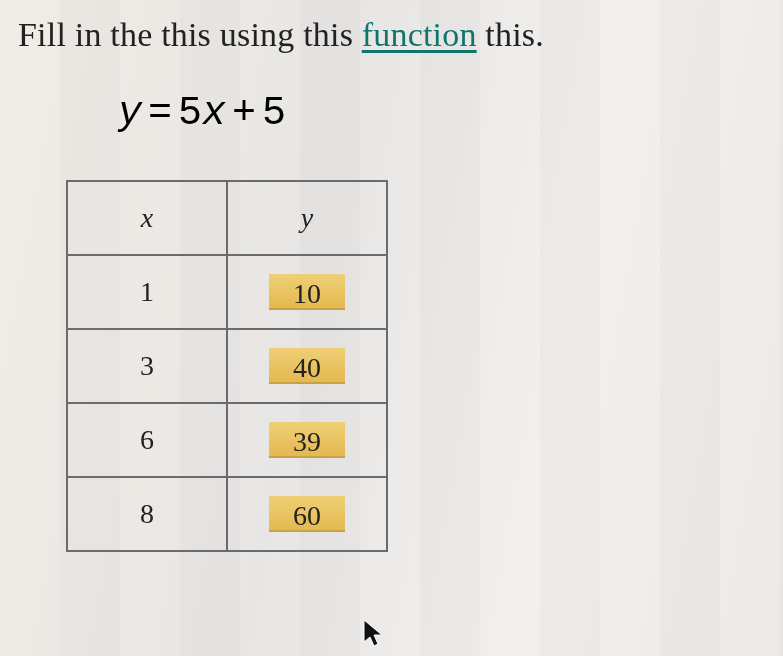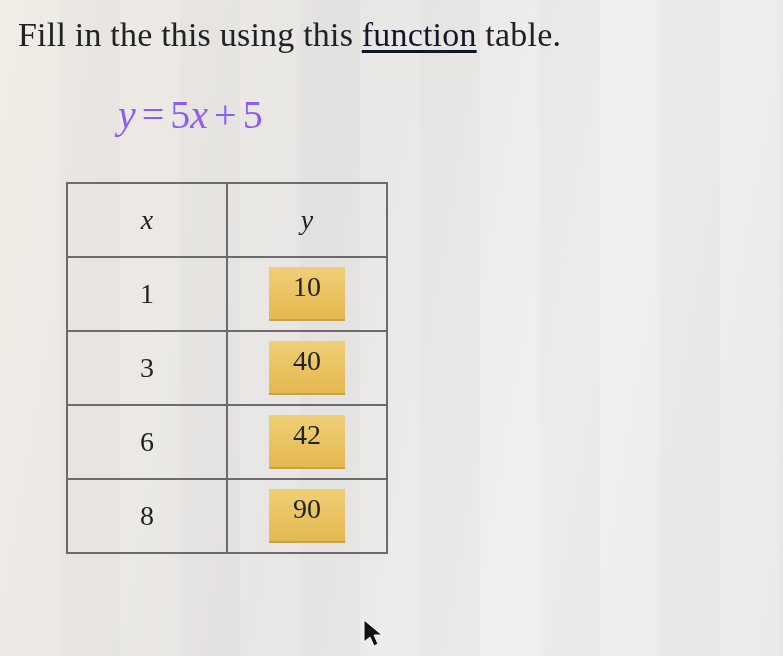--- a/index.html
+++ b/index.html
@@ -27,31 +27,31 @@
     position: relative;
     padding: 14px 12px 0 18px;
   }
   .instruction {
     font-size: 34px;
     line-height: 1.25;
     letter-spacing: 0.2px;
     color: #222;
   }
   .instruction a.term {
-    color: #0f172a;
+    color: #0f766e;
     text-decoration: underline;
     text-underline-offset: 4px;
     cursor: pointer;
   }
   .equation {
     margin: 34px 0 0 100px;
     font-size: 40px;
     font-style: italic;
-    font-family: Liberation Serif, serif;
-    color: #8b5cf6;
+    font-family: Liberation Mono, monospace;
+    color: #000000;
   }
   .equation .op {
     font-style: normal;
     margin: 0 6px;
   }
   .table-wrap {
     margin: 44px 0 0 48px;
   }
   table.func {
     border-collapse: collapse;
@@ -68,21 +68,21 @@
   }
   table.func th {
     font-weight: normal;
     font-style: italic;
     font-family: Georgia, 'Times New Roman', serif;
     font-size: 28px;
   }
   .ans {
     display: inline-block;
     min-width: 56px;
-    padding: 4px 10px 18px 10px;
+    padding: 4px 10px 0 10px;
     background: #e9c15b;
     background: linear-gradient(#efcf76, #e3b84d);
     box-shadow: inset 0 -2px 0 rgba(0,0,0,0.12);
     font-size: 28px;
     color: #222;
     text-align: center;
   }
   .cursor {
     position: absolute;
     left: 362px;
@@ -92,21 +92,21 @@
     pointer-events: none;
   }
 </style>
 </head>
 <body>
 <div class="vbands"></div>
 
 <div class="content">
 
   <div class="instruction">
-    <span>Fill in the this using this </span><a class="term" href="#">function</a><span> table.</span>
+    <span>Fill in the this using this </span><a class="term" href="#">function</a><span> this.</span>
   </div>
 
   <div class="equation">
     <span>y</span><span class="op">=</span><span style="font-style:normal">5</span><span>x</span><span class="op">+</span><span style="font-style:normal">5</span>
   </div>
 
   <div class="table-wrap">
     <table class="func">
       <tbody>
           <tr>
@@ -116,25 +116,25 @@
       <tr>
         <td>1</td>
         <td><span class="ans">10</span></td>
       </tr>
       <tr>
         <td>3</td>
         <td><span class="ans">40</span></td>
       </tr>
       <tr>
         <td>6</td>
-        <td><span class="ans">42</span></td>
+        <td><span class="ans">39</span></td>
       </tr>
       <tr>
         <td>8</td>
-        <td><span class="ans">90</span></td>
+        <td><span class="ans">60</span></td>
       </tr>
     </tbody>
       </table>
   </div>
 
 </div>
 
 <svg class="cursor" viewBox="0 0 24 30">
   <path d="M2 2 L2 24 L8 19 L12 28 L16 26 L12 17 L20 17 Z" fill="#111" stroke="#fff" stroke-width="1"></path>
 </svg>

